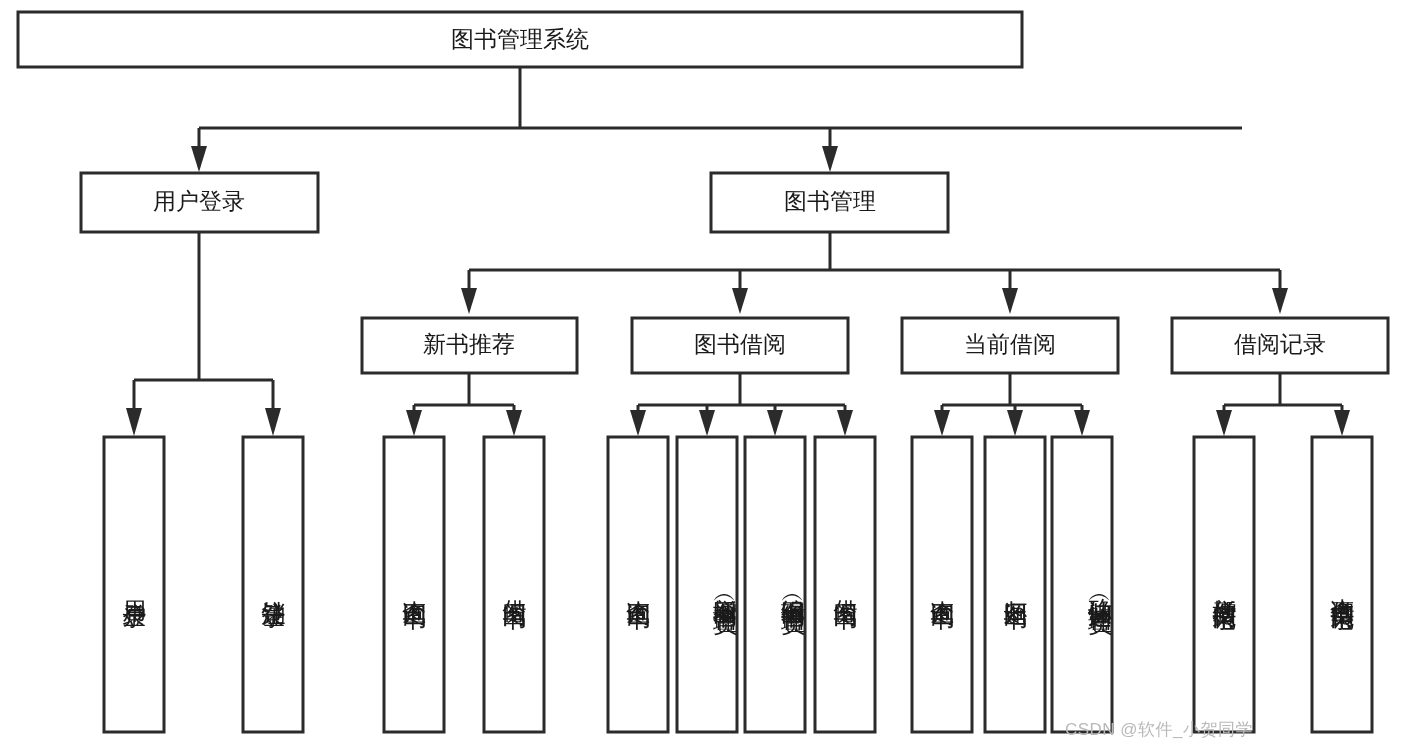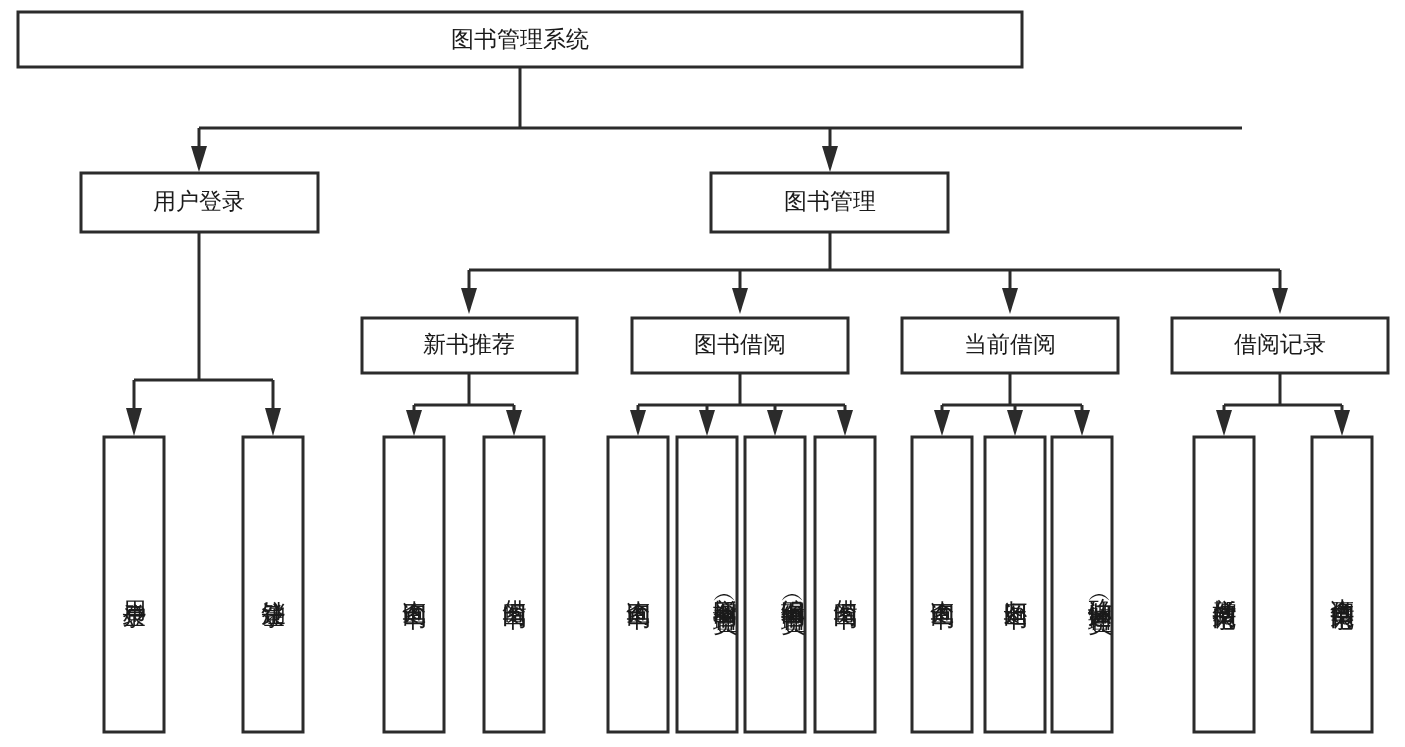--- a/index.html
+++ b/index.html
@@ -190,14 +190,15 @@
   <div class="leaf-label" style="left:745px;top:443px;width:60px;height:289px;">编辑图书（管理员）</div>
   <div class="leaf-label centered" style="left:815px;top:437px;width:60px;height:295px;">借阅图书</div>
 
   <div class="leaf-label centered" style="left:912px;top:437px;width:60px;height:295px;">查询图书</div>
   <div class="leaf-label centered" style="left:985px;top:437px;width:60px;height:295px;">归还图书</div>
   <div class="leaf-label" style="left:1052px;top:443px;width:60px;height:289px;">确认归还（管理员）</div>
 
   <div class="leaf-label centered" style="left:1194px;top:437px;width:60px;height:295px;">新增借阅记录</div>
   <div class="leaf-label centered" style="left:1312px;top:437px;width:60px;height:295px;">查询借阅记录</div>
 
+  <div class="watermark">CSDN @软件_小贺同学</div>
 
 </div>
 
 </body></html>

